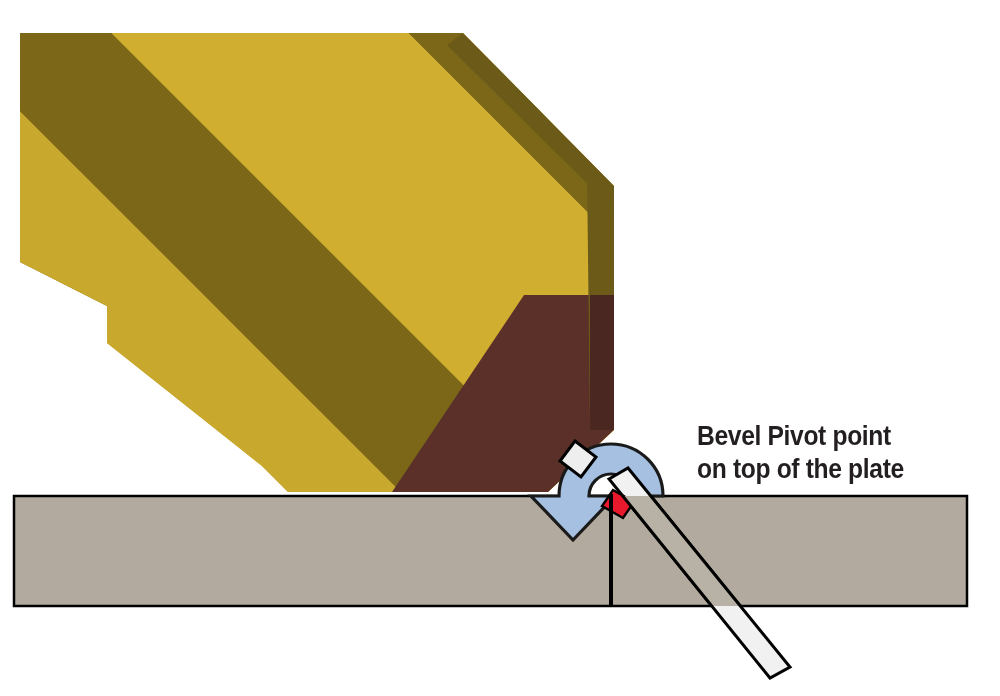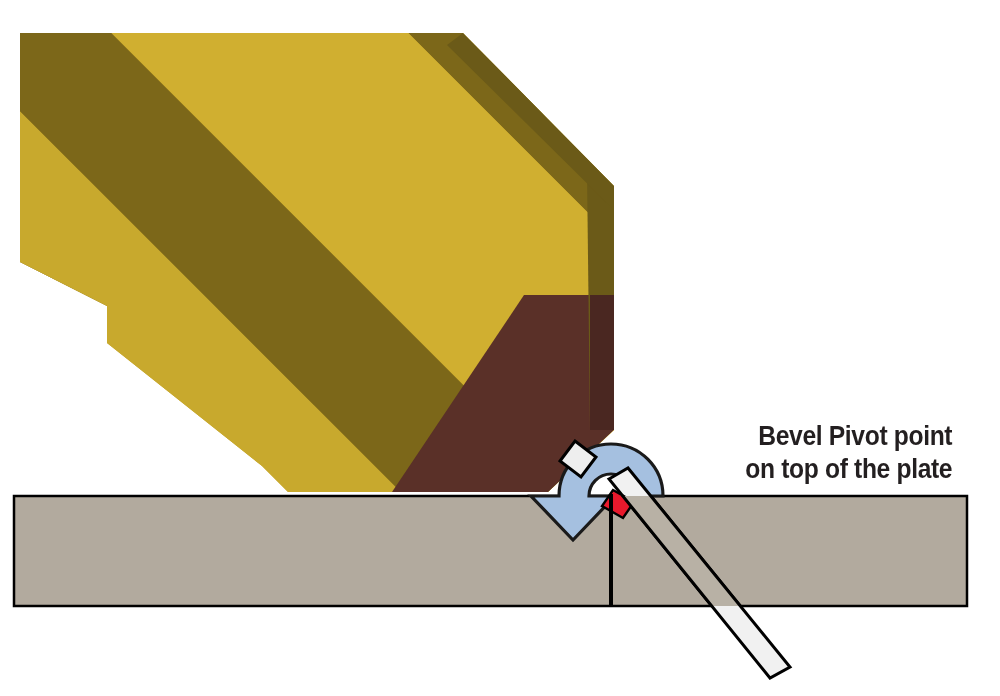--- a/index.html
+++ b/index.html
@@ -11,21 +11,20 @@
     width: 1000px;
     height: 696px;
     font-family: "Liberation Sans", sans-serif;
     overflow: hidden;
   }
   #diagram-root {
     position: relative;
     width: 930px;
     height: 696px;
     background: #ffffff;
-    text-align: right;
   }
   #diagram-svg {
     display: block;
     width: 1000px;
     height: 696px;
   }
   .callout-text {
     position: absolute;
     left: 697px;
     top: 419px;

